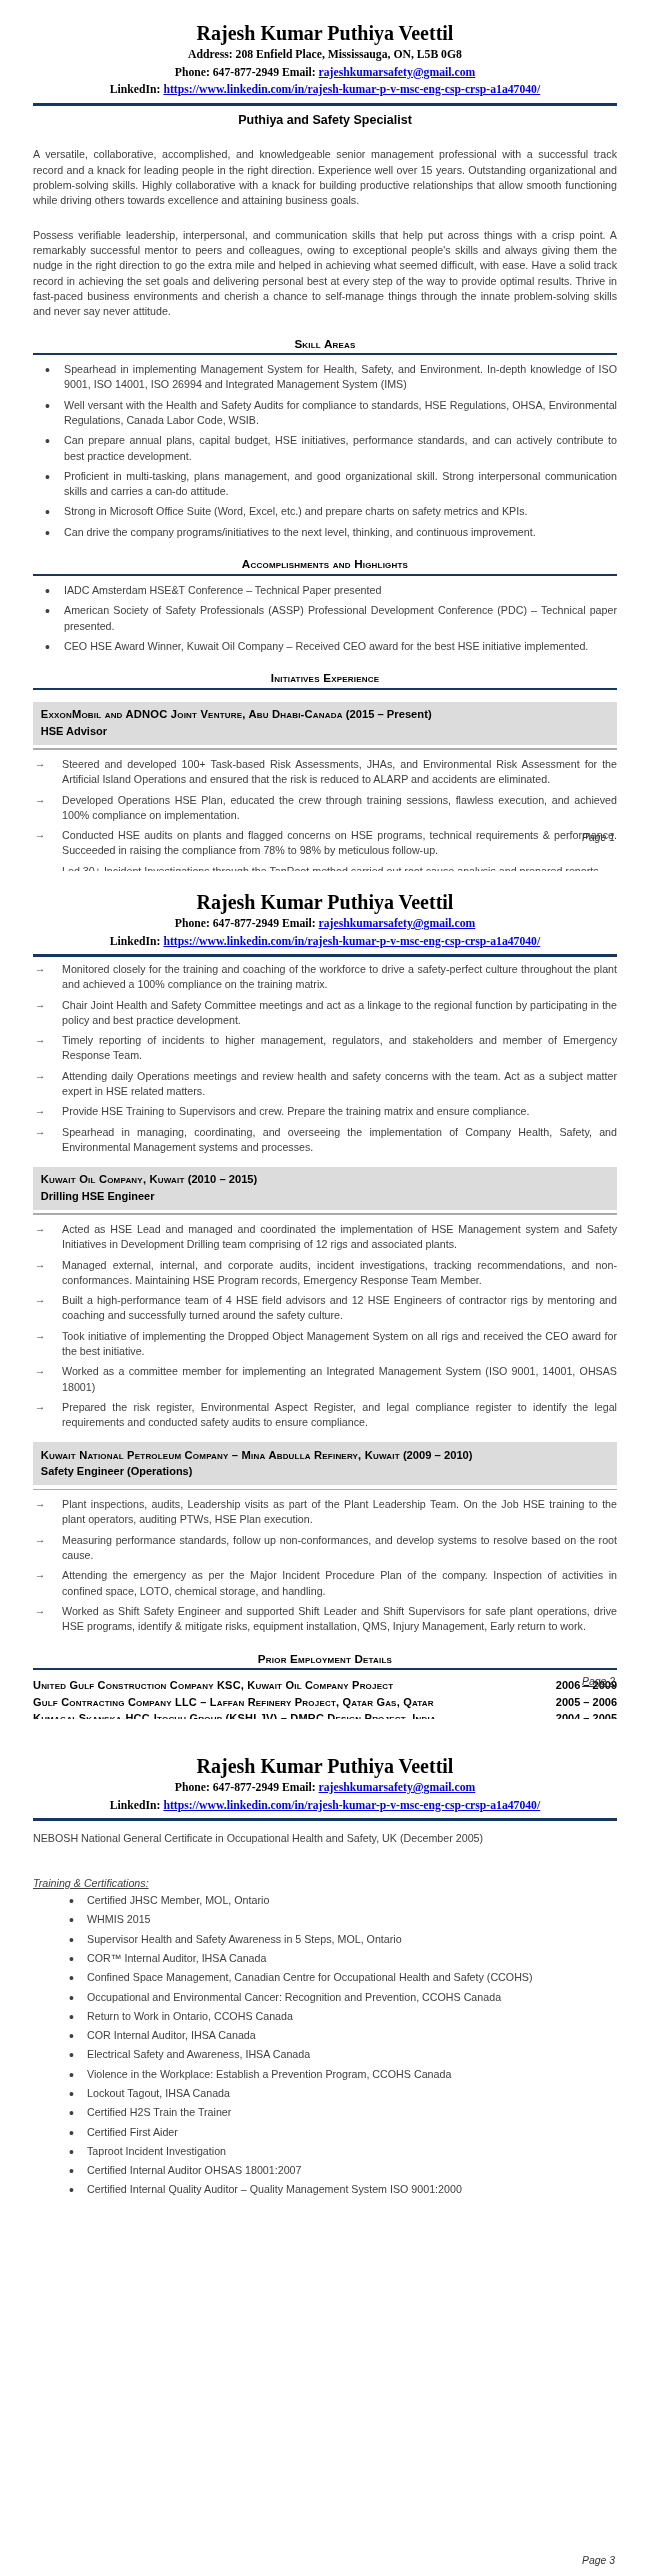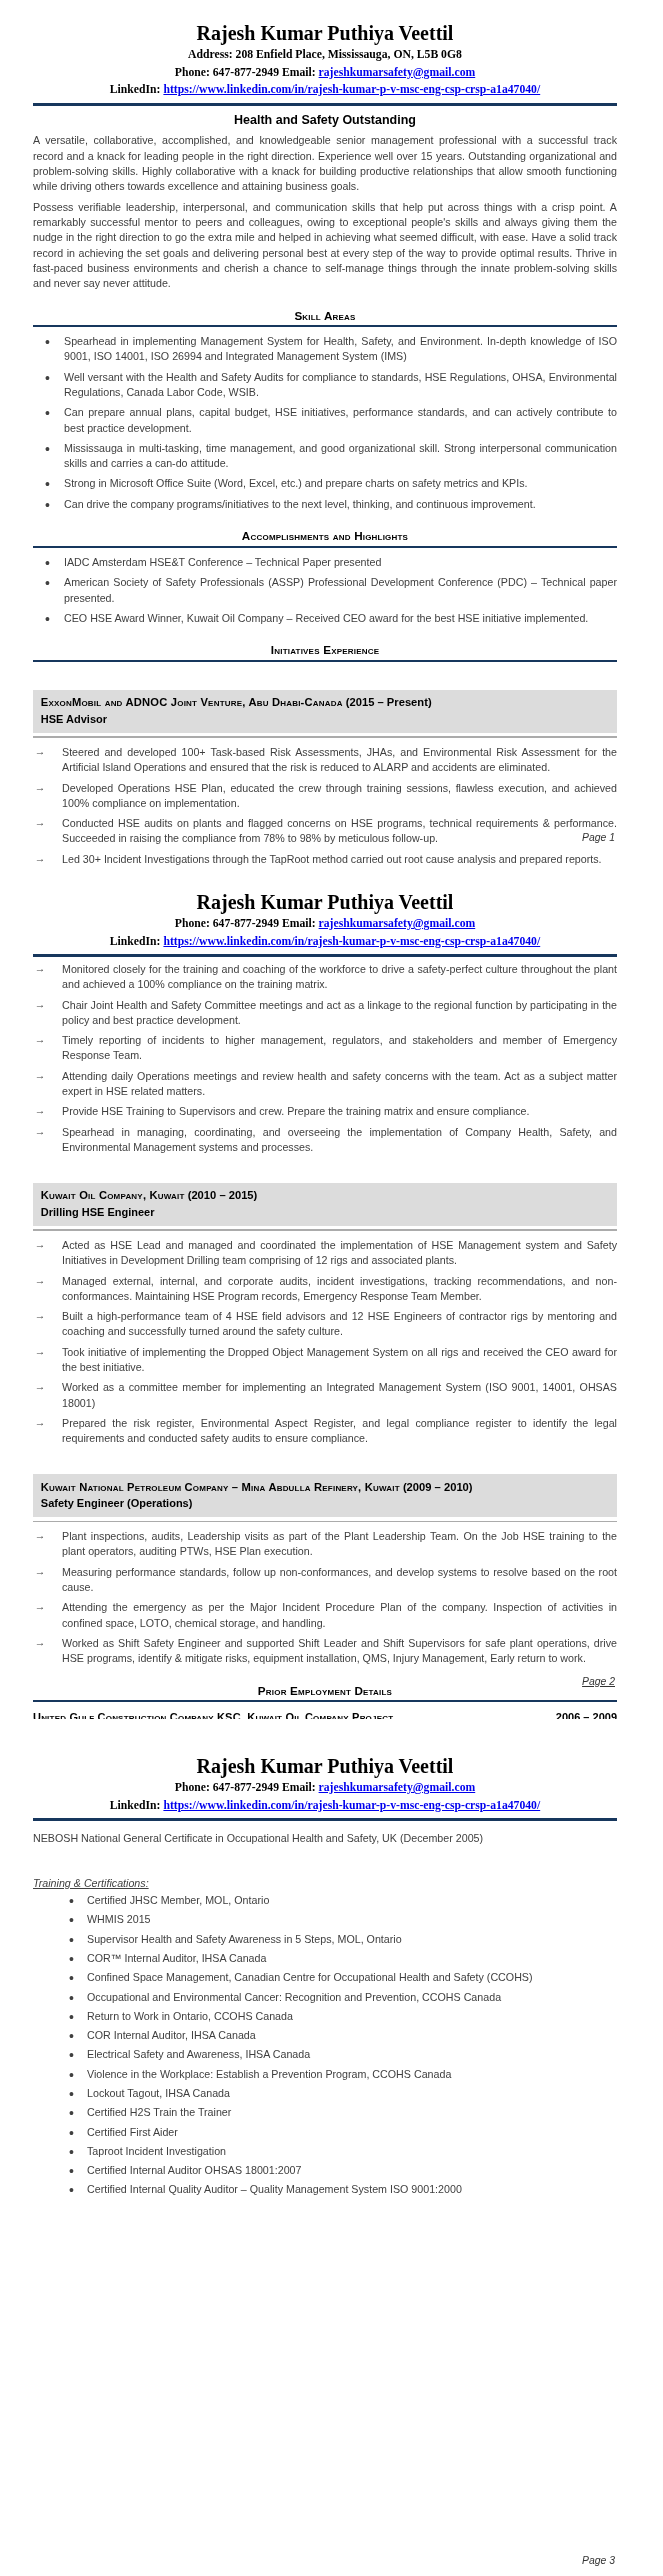--- a/index.html
+++ b/index.html
@@ -19,36 +19,36 @@
   a.doclink{color:#0000EE;text-decoration:underline;cursor:pointer;}
   .hdr-rule{height:2.6px;background:#17375D;margin-top:4.3px;}
 
   
   .role-title{text-align:center;font-weight:bold;font-size:12.5px;color:#000;margin-top:7.8px;}
   .sect{margin-top:17.3px;}
   .sect-h{text-align:center;font-weight:bold;font-size:11.7px;color:#000;font-variant:small-caps;letter-spacing:0.2px;}
   .sect-rule{height:2.2px;background:#17375D;margin-top:3.5px;margin-bottom:7px;}
 
   
-  .para{font-size:10.7px;line-height:1.42;text-align:justify;margin-top:6px;}
+  .para{font-size:10.7px;line-height:1.42;text-align:justify;margin-top:20px;}
   ul.blist{list-style:none;margin:1.7px 0 0 0;padding:0;}
   ul.blist li{position:relative;padding-left:31px;margin-top:5.2px;}
   ul.blist li .mk{position:absolute;left:12px;top:0;}
   ul.blist li .txt{display:block;font-size:10.7px;line-height:1.42;text-align:justify;}
   ul.alist{list-style:none;margin:1.7px 0 0 0;padding:0;}
   ul.alist li{position:relative;padding-left:29px;margin-top:5.2px;}
   ul.alist li .mk{position:absolute;left:1.7px;top:0;font-size:10.7px;}
   ul.alist li .txt{display:block;font-size:10.7px;line-height:1.42;text-align:justify;}
   ul.clist{list-style:none;margin:2.6px 0 0 0;padding:0;}
   ul.clist li{position:relative;padding-left:54px;margin-top:4.3px;}
   ul.clist li .mk{position:absolute;left:36px;top:0;}
   ul.clist li .txt{display:block;font-size:10.7px;line-height:1.4;}
 
   
-  .employer{background:#DCDCDC;padding:4.3px 7.8px 5.2px 7.8px;margin-top:28px;color:#000;}
+  .employer{background:#DCDCDC;padding:4.3px 7.8px 5.2px 7.8px;margin-top:12px;color:#000;}
   .employer .co-line{font-size:11.2px;font-weight:bold;line-height:1.5;}
   .sc{font-variant:small-caps;letter-spacing:0.2px;}
   .employer .jtitle{font-size:11px;font-weight:bold;line-height:1.5;}
   .employer-rule{height:1.7px;background:#ABABAB;margin-top:3.5px;margin-bottom:7px;}
 
   
   .prior-rows{margin-top:1.7px;}
   .prior-row{display:flex;justify-content:space-between;align-items:baseline;font-weight:bold;color:#000;line-height:1.5;gap:48px;}
   .prior-co{font-size:11px;flex:1 1 auto;padding-right:10.4px;}
   .prior-years{font-size:11px;white-space:nowrap;}
@@ -65,21 +65,21 @@
 
 <div class="page page1">
   <div class="hdr p1-top">
     <div class="name">Rajesh Kumar Puthiya Veettil</div>
     <div class="hline"><span>Address:</span> <span>208 Enfield Place, Mississauga, ON, L5B 0G8</span></div>
     <div class="hline"><span>Phone:</span> <span>647-877-2949</span> <span>Email:</span> <a class="doclink">rajeshkumarsafety@gmail.com</a></div>
     <div class="hline"><span>LinkedIn:</span> <a class="doclink">https://www.linkedin.com/in/rajesh-kumar-p-v-msc-eng-csp-crsp-a1a47040/</a></div>
   </div>
   <div class="hdr-rule"></div>
 
-  <div class="role-title">Health and Safety Outstanding</div>
+  <div class="role-title">Puthiya and Safety Specialist</div>
 
   <div class="para">A versatile, collaborative, accomplished, and knowledgeable senior management professional with a successful track record and a knack for leading people in the right direction. Experience well over 15 years. Outstanding organizational and problem-solving skills. Highly collaborative with a knack for building productive relationships that allow smooth functioning while driving others towards excellence and attaining business goals.</div>
   <div class="para">Possess verifiable leadership, interpersonal, and communication skills that help put across things with a crisp point. A remarkably successful mentor to peers and colleagues, owing to exceptional people's skills and always giving them the nudge in the right direction to go the extra mile and helped in achieving what seemed difficult, with ease. Have a solid track record in achieving the set goals and delivering personal best at every step of the way to provide optimal results. Thrive in fast-paced business environments and cherish a chance to self-manage things through the innate problem-solving skills and never say never attitude.</div>
 
   <div class="sect">
     <div class="sect-h">Skill Areas</div>
     <div class="sect-rule"></div>
     <ul class="blist">
 
         <li>
@@ -92,21 +92,21 @@
           <span class="txt">Well versant with the Health and Safety Audits for compliance to standards, HSE Regulations, OHSA, Environmental Regulations, Canada Labor Code, WSIB.</span>
         </li>
 
         <li>
           <span class="mk">•</span>
           <span class="txt">Can prepare annual plans, capital budget, HSE initiatives, performance standards, and can actively contribute to best practice development.</span>
         </li>
 
         <li>
           <span class="mk">•</span>
-          <span class="txt">Mississauga in multi-tasking, time management, and good organizational skill. Strong interpersonal communication skills and carries a can-do attitude.</span>
+          <span class="txt">Proficient in multi-tasking, plans management, and good organizational skill. Strong interpersonal communication skills and carries a can-do attitude.</span>
         </li>
 
         <li>
           <span class="mk">•</span>
           <span class="txt">Strong in Microsoft Office Suite (Word, Excel, etc.) and prepare charts on safety metrics and KPIs.</span>
         </li>
 
         <li>
           <span class="mk">•</span>
           <span class="txt">Can drive the company programs/initiatives to the next level, thinking, and continuous improvement.</span>

